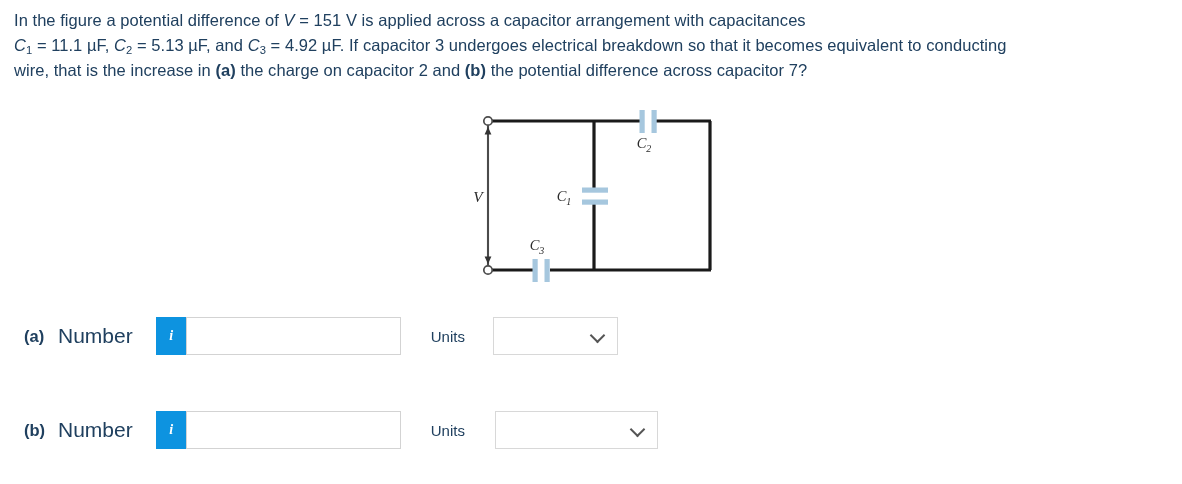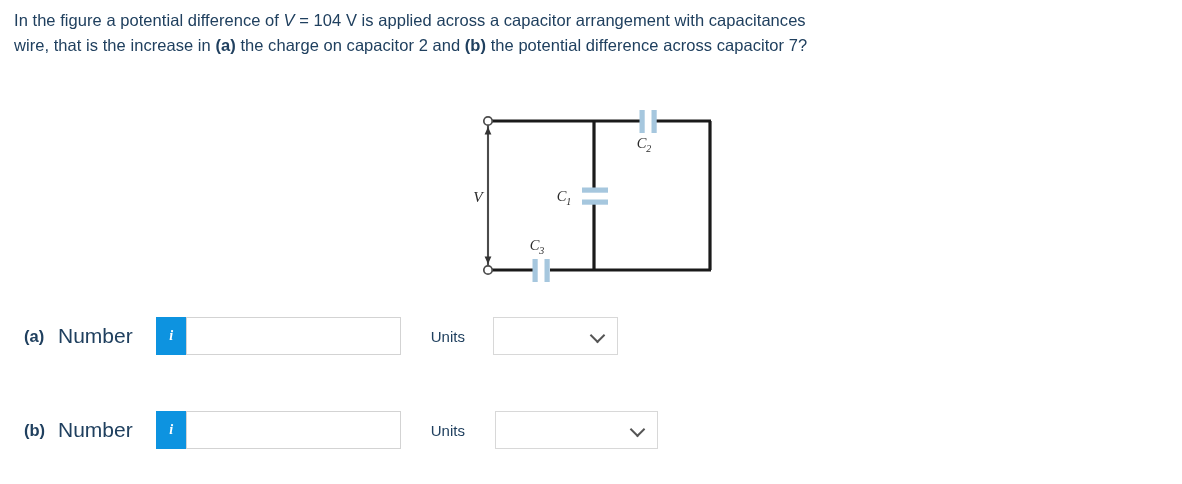--- a/index.html
+++ b/index.html
@@ -135,21 +135,22 @@
     margin-top: -6px;
     border-right: 2px solid #555555;
     border-bottom: 2px solid #555555;
     transform: rotate(45deg);
   }
 </style>
 </head>
 <body>
 
 <div class="problem-text">
-  <span class="ln"><span>In the figure a potential difference of </span><span class="var">V</span><span> = 104 V is applied across a capacitor arrangement with capacitances</span></span>
+  <span class="ln"><span>In the figure a potential difference of </span><span class="var">V</span><span> = 151 V is applied across a capacitor arrangement with capacitances</span></span>
+  <span class="ln"><span class="var">C</span><sub>1</sub><span> = 11.1 µF, </span><span class="var">C</span><sub>2</sub><span> = 5.13 µF, and </span><span class="var">C</span><sub>3</sub><span> = 4.92 µF. If capacitor 3 undergoes electrical breakdown so that it becomes equivalent to conducting</span></span>
   <span class="ln"><span>wire, that is the increase in </span><span class="bold">(a)</span><span> the charge on capacitor 2 and </span><span class="bold">(b)</span><span> the potential difference across capacitor 7?</span></span>
 </div>
 
 <div class="figure">
   <svg width="290" height="195" viewBox="0 0 290 195">
 
     <line x1="33" y1="21" x2="185" y2="21" stroke="#1a1a1a" stroke-width="3.2"></line>
     <line x1="201" y1="21" x2="256" y2="21" stroke="#1a1a1a" stroke-width="3.2"></line>
 
     <line x1="255" y1="21" x2="255" y2="170" stroke="#1a1a1a" stroke-width="3.2"></line>

